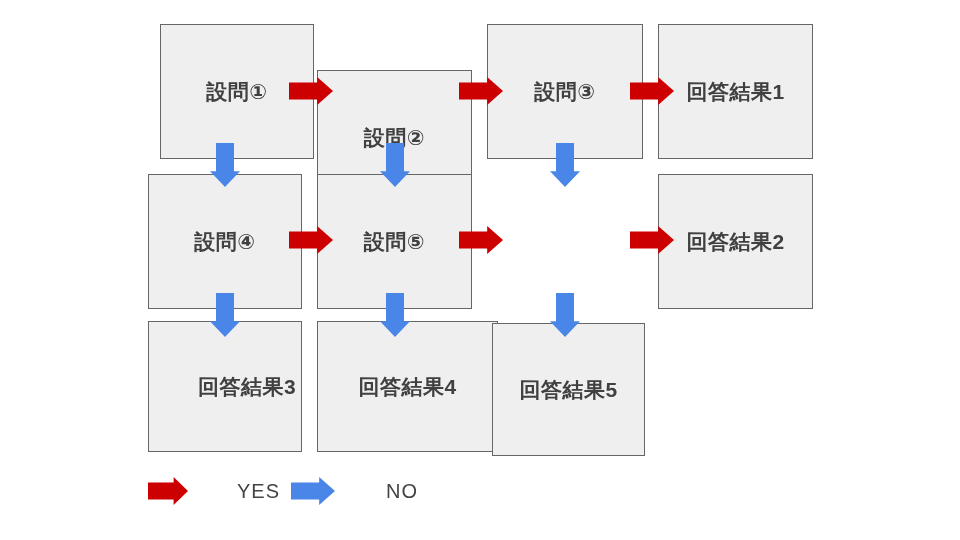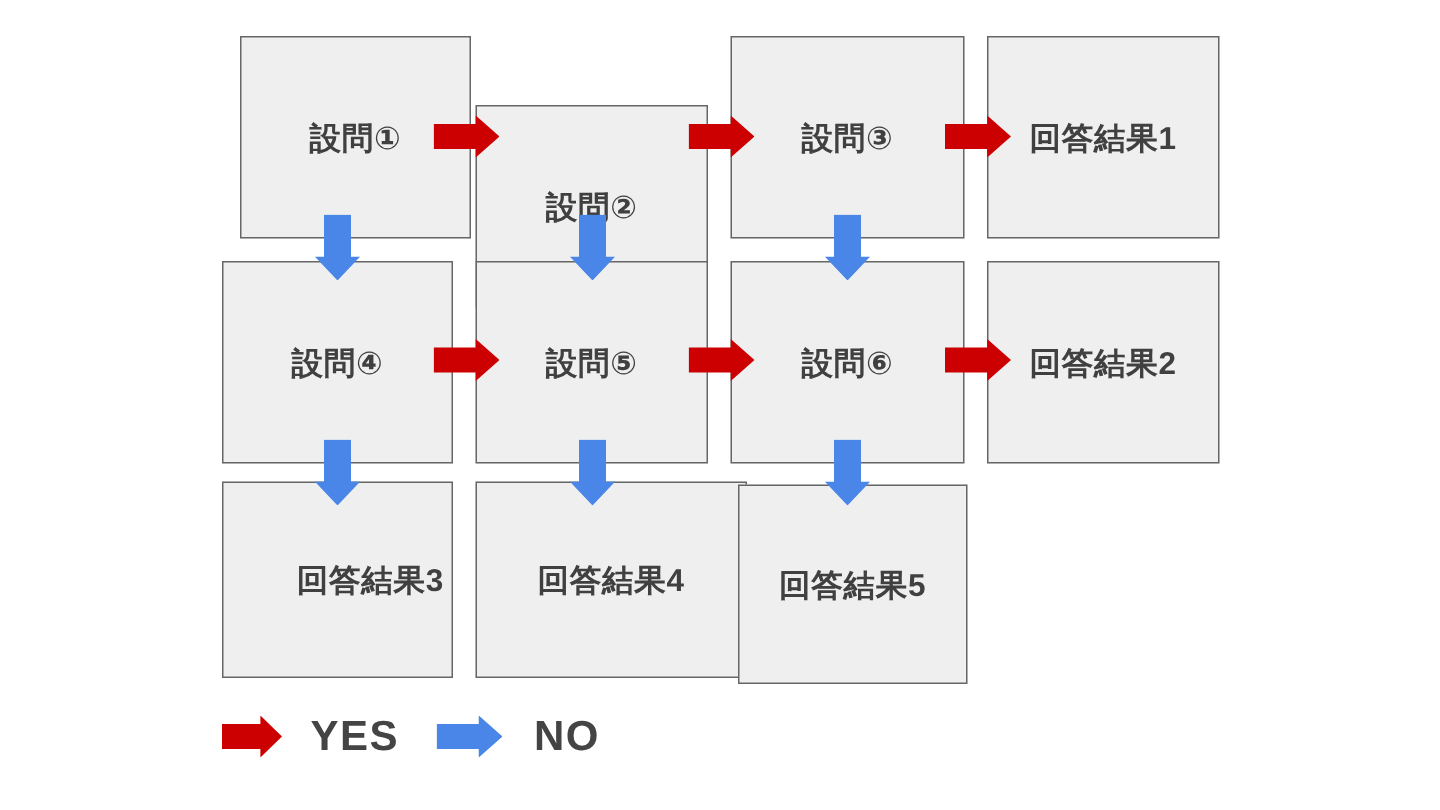--- a/index.html
+++ b/index.html
@@ -78,41 +78,41 @@
   .a-d2c2 { left: 380px; top: 293px; width: 30px; height: 44px; }
   .a-d2c3 { left: 550px; top: 293px; width: 30px; height: 44px; }
 
   
   .legend-yes-arrow { left: 148px; top: 477px; width: 40px; height: 28px; }
   .legend-no-arrow  { left: 291px; top: 477px; width: 44px; height: 28px; }
   .legend-label {
     position: absolute;
     height: 28px;
     line-height: 28px;
-    font-size: 28px;
-    font-weight: bold;
+    font-size: 20px;
+    font-weight: normal;
     color: var(--legend-text);
     letter-spacing: 1px;
+    margin-left: 30px;
   }
   .legend-label.yes { left: 207px; top: 477px; }
   .legend-label.no  { left: 356px; top: 477px; }
 </style>
 </head>
 <body>
 
 <div class="stage">
 
   <div class="box b-q1">設問①</div>
   <div class="box b-q2">設問②</div>
   <div class="box b-q3">設問③</div>
   <div class="box b-r1">回答結果1</div>
 
   <div class="box b-q5">設問⑤</div>
   <div class="box b-q4">設問④</div>
-  <div class="box b-q6">設問⑥</div>
   <div class="box b-r2">回答結果2</div>
 
   <div class="box b-r3">回答結果3</div>
   <div class="box b-r4">回答結果4</div>
   <div class="box b-r5">回答結果5</div>
 
   <div class="arrow arrow-right yes a-r1c1"></div>
   <div class="arrow arrow-right yes a-r1c2"></div>
   <div class="arrow arrow-right yes a-r1c3"></div>
   <div class="arrow arrow-right yes a-r2c1"></div>

